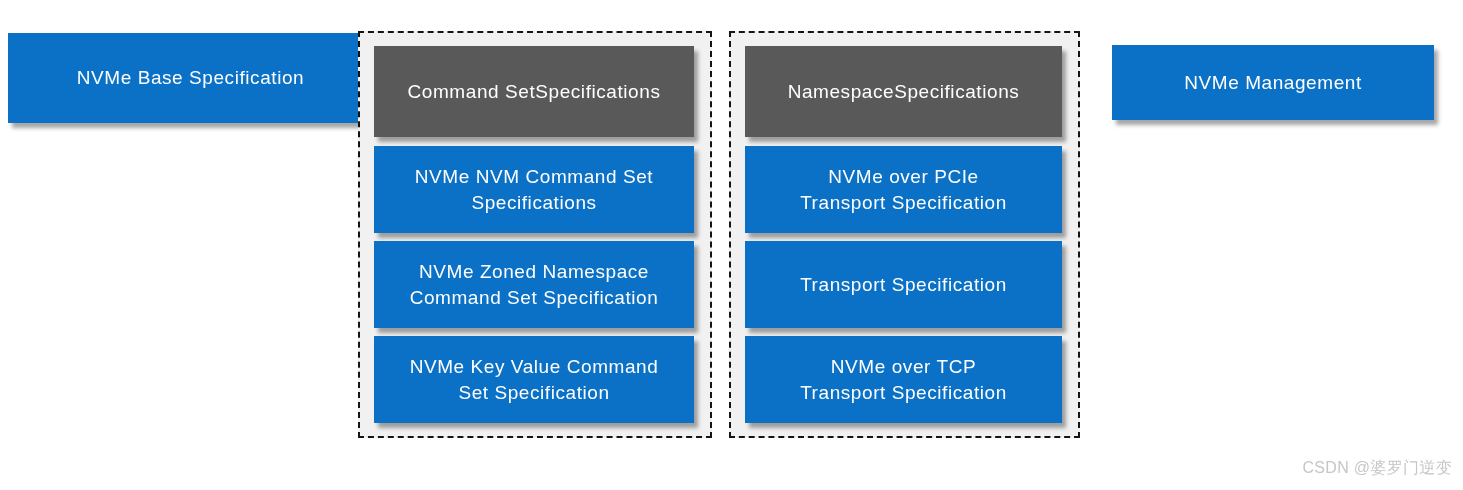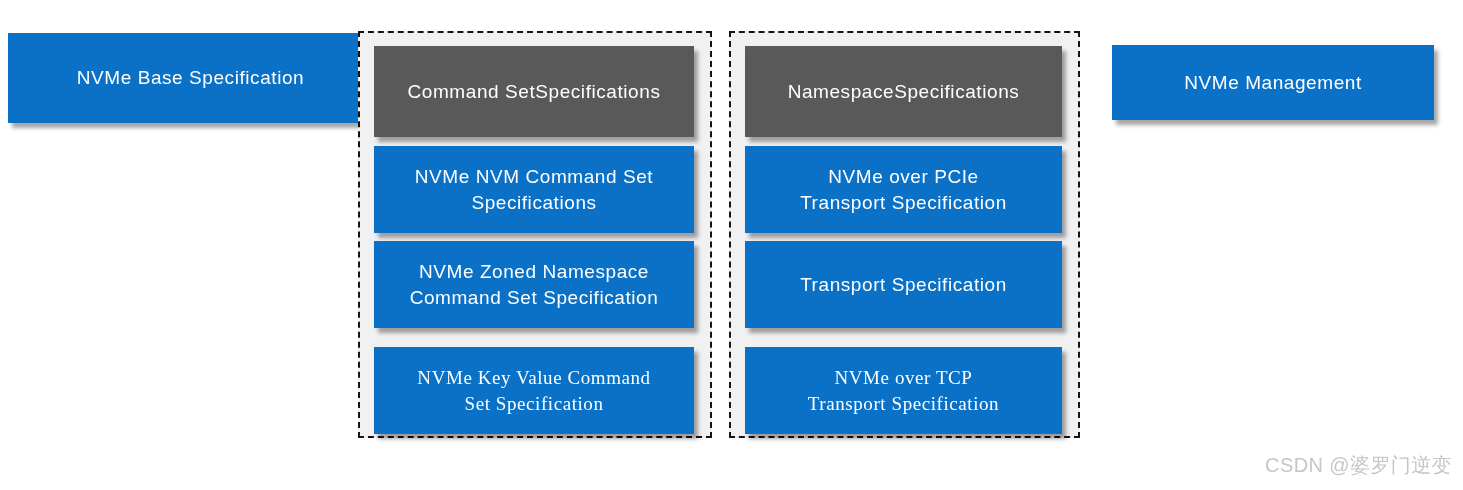--- a/index.html
+++ b/index.html
@@ -55,32 +55,32 @@
     position:absolute;
     top:31px;
     height:407px;
     background:var(--group-bg);
     border:2px dashed var(--dash-color);
   }
   .group .header-box{left:14px;right:16px;top:13px;height:91px;}
   .group .spec-box{left:14px;right:16px;height:87px;}
   .group .spec-box.row-0{top:113px;}
   .group .spec-box.row-1{top:208px;}
-  .group .spec-box.row-2{top:314px;font-family:Liberation Serif, serif;}
+  .group .spec-box.row-2{top:303px;}
 
   #left-box{left:8px;top:33px;width:365px;height:90px;}
   #group-command{left:358px;width:354px;}
   #group-transport{left:729px;width:351px;}
   #right-box{left:1112px;top:45px;width:322px;height:75px;}
 
   .watermark{
     position:absolute;
     right:11px;
     bottom:11px;
-    font-size:20px;
+    font-size:16px;
     letter-spacing:0.02em;
     color:var(--watermark-color);
     text-shadow:1px 1px 0 rgba(255,255,255,0.9);
   }
 </style>
 </head>
 <body>
 
 <div class="canvas">
 

